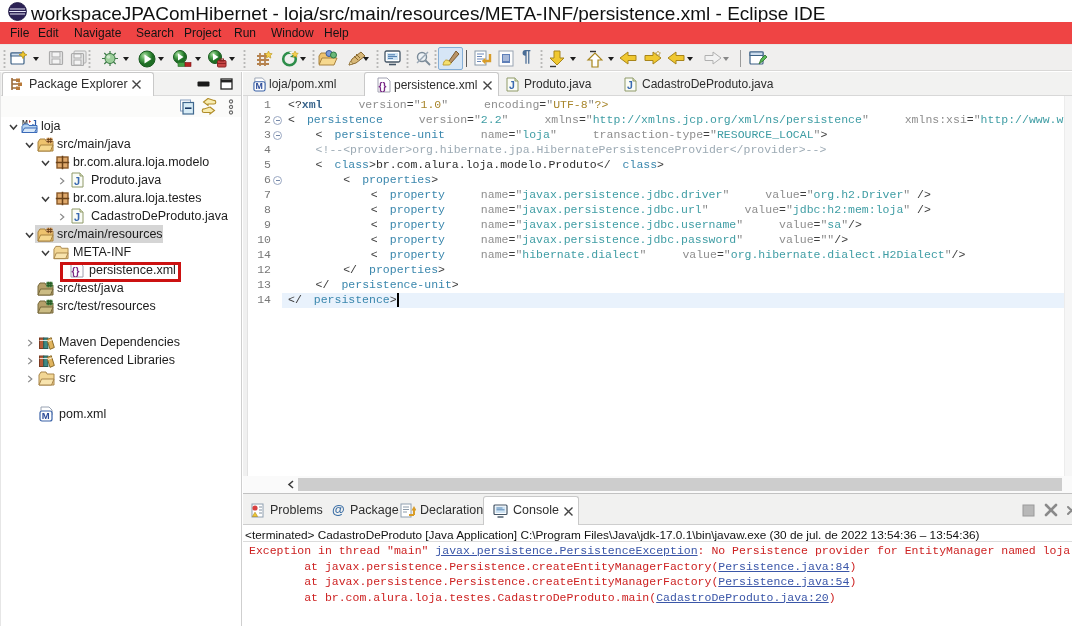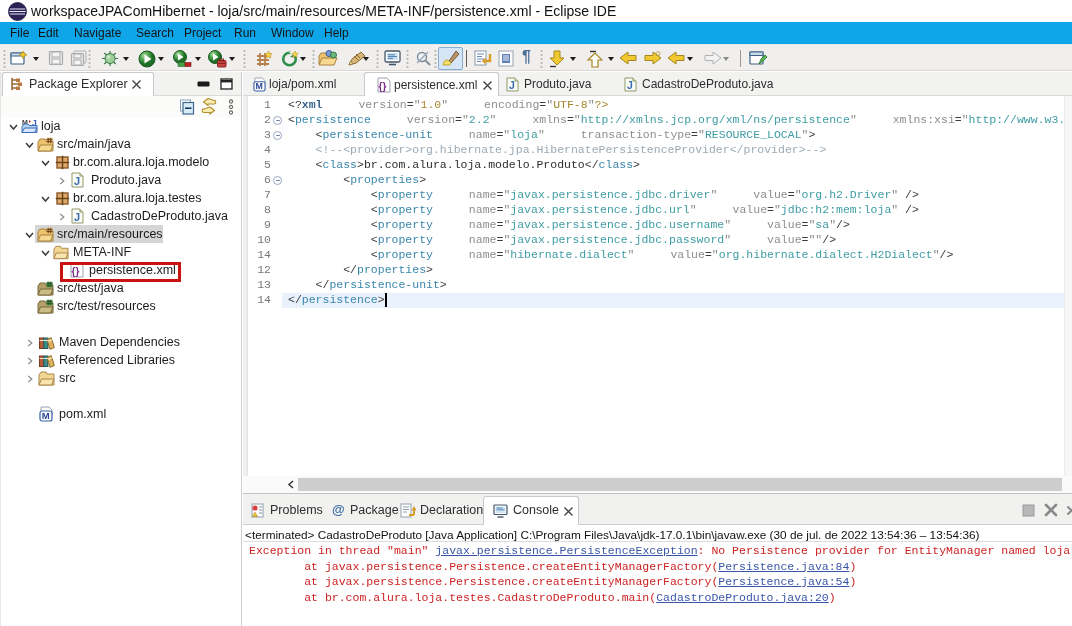--- a/index.html
+++ b/index.html
@@ -2,22 +2,22 @@
 <html><head>
 <meta charset="utf-8">
 <style>
 * { margin:0; padding:0; box-sizing:border-box; }
 html,body { width:1072px; height:626px; overflow:hidden; }
 body { font-family:"Liberation Sans", sans-serif; background:#fff; position:relative; font-size:13px; color:#1a1a1a; }
 .abs { position:absolute; }
 .mono { font-family:"Liberation Mono", monospace; font-size:11.5px; white-space:pre; }
 
 #titlebar { left:0; top:0; width:1072px; height:22px; background:#fff; }
-#titletxt { left:31px; top:3px; font-size:14px; color:#101010; }
-#menubar { left:0; top:22px; width:1072px; height:22px; background:#0ea5e9; }
+#titletxt { left:31px; top:3px; font-size:19px; color:#101010; }
+#menubar { left:0; top:22px; width:1072px; height:22px; background:#ef4444; }
 #menubar span { position:absolute; top:4px; font-size:12px; color:#141414; }
 #toolbar { left:0; top:44px; width:1072px; height:27px; background:#f0efee; border-bottom:1px solid #d9d8d7; border-top:1px solid #e8e7e6; }
 .tbi { position:absolute; top:5px; }
 .dd { position:absolute; top:12px; width:0; height:0; border-left:3.5px solid transparent; border-right:3.5px solid transparent; border-top:4px solid #1c1c1c; }
 .tsep { position:absolute; top:4px; height:19px; width:3px;
   background-image:radial-gradient(circle, #b9b8b7 1px, transparent 1.2px);
   background-size:3px 4px; }
 .vbar { position:absolute; top:5px; height:17px; width:1px; background:#5a5a5a; }
 
 #leftpanel { left:0; top:72px; width:242px; height:554px; background:#fff; border-right:1px solid #cfcfcf; border-left:1px solid #e6e6e6; }
@@ -41,21 +41,21 @@
 #curline { left:39px; top:221px; width:782px; height:15px; background:#e9f2fc; }
 #hscroll { left:0; top:404px; width:829px; height:17px; background:#fafafa; }
 #hthumb { left:55px; top:2px; width:764px; height:13px; background:#cdcdcd; }
 #console { left:243px; top:493px; width:829px; height:133px; background:#fff; border-top:1px solid #c2c2c2; }
 #cs-tabrow { left:0; top:0; width:829px; height:31px; background:#f1f1f0; border-bottom:1px solid #cecece; }
 .cstab-tw { position:absolute; top:9px; font-size:12.5px; color:#2e2e2e; }
 #cs-status { left:0; top:31px; width:829px; height:17px; background:#fff; border-bottom:1px solid #dcdcdc; font-size:11.8px; color:#111; }
 .red { color:#cd2222; }
 .clink { color:#3a56a8; text-decoration:underline; }
 
-.tg { color:#3a87ad; }     
+.tg { color:#3a87ad;margin-left:12px; }     
 .d  { color:#3c3c3c; }     
 .an { color:#8e8e8e;margin-left:29px; }     
 .q  { color:#8a8a8a; }     
 .av { color:#3f9da4; }     
 .gd { color:#a8862c; }     
 .cm { color:#9caab4; }     
 .xd { color:#38648c; font-weight:bold; } 
 </style>
 </head>
 <body>

